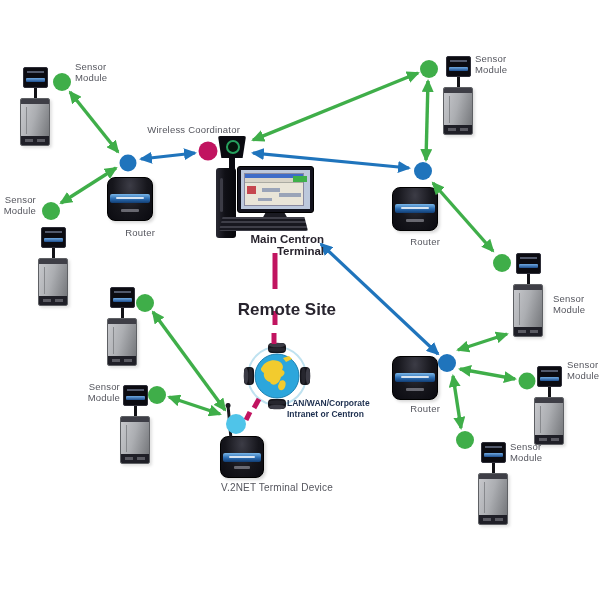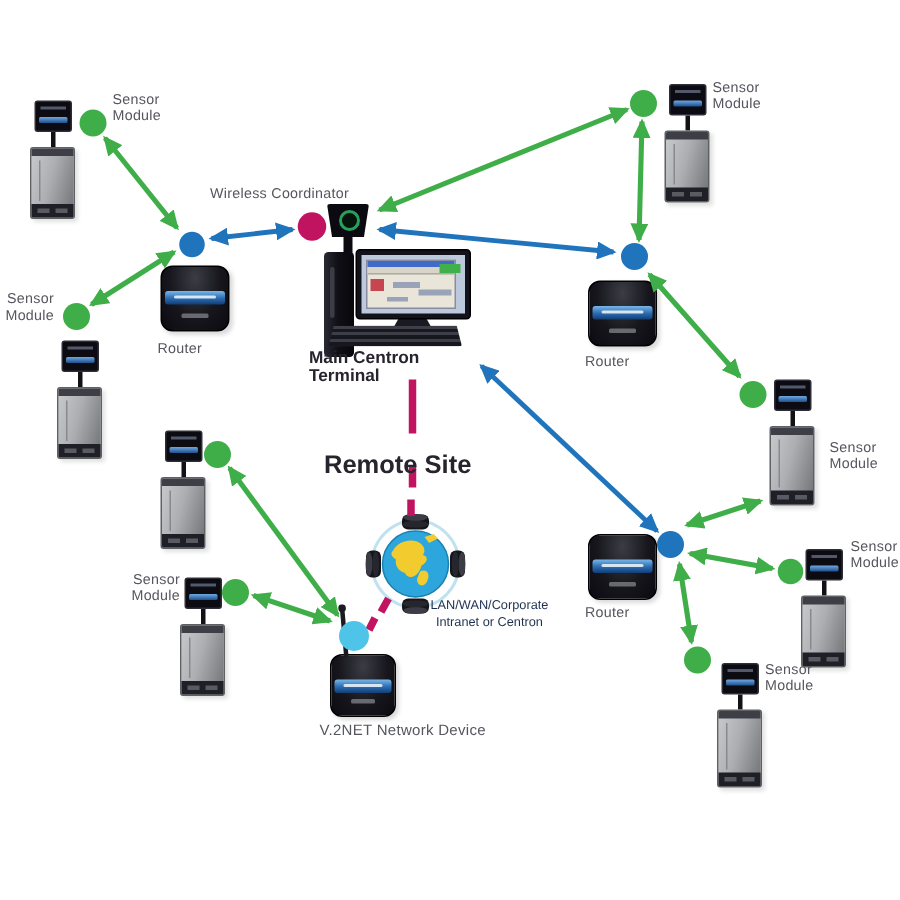--- a/index.html
+++ b/index.html
@@ -6,23 +6,23 @@
   #stage{position:relative;width:600px;height:600px;background:#fff;overflow:hidden;}
   #stage *{box-sizing:border-box;}
 
   
   #links{position:absolute;left:0;top:0;z-index:30;pointer-events:none;}
 
   
   .lbl{position:absolute;z-index:40;color:#55565E;font-size:9.5px;line-height:11px;letter-spacing:.2px;}
   .lbl span{display:block;}
   .ra{text-align:right;}
-  .ctr{text-align:left;}
+  .ctr{text-align:right;}
   .lbl-bold{position:absolute;z-index:40;color:#28242E;font-weight:bold;}
-  .lbl-navy{position:absolute;z-index:40;color:#1E3050;font-weight:normal;font-size:8.5px;line-height:10.5px;text-align:center;}
+  .lbl-navy{position:absolute;z-index:40;color:#1E3050;font-weight:bold;font-size:8.5px;line-height:10.5px;}
 
   
   .sensor{position:absolute;z-index:20;width:32px;display:flex;flex-direction:column;align-items:center;}
   .s-head{position:relative;width:25px;height:21px;background:#0B0B11;border:1px solid #2E2E38;border-radius:2px;}
   .s-head::before{content:"";position:absolute;left:3px;right:3px;top:3px;height:2px;background:#8E9AB8;opacity:.55;}
   .s-head::after{content:"";position:absolute;left:2px;right:2px;top:10px;height:4px;border-radius:1px;
                  background:linear-gradient(180deg,#6FA8E0,#1E4F8F);}
   .s-pole{width:3px;height:10px;background:#121216;}
   .s-cab{position:relative;width:30px;height:48px;border:1px solid #5E6064;border-radius:2px;
          background:linear-gradient(105deg,#C9CACE 0%,#ACAEB2 45%,#8B8D91 75%,#6F7175 100%);
@@ -297,15 +297,15 @@
 
   <div class="lbl-bold ctr" style="left:216px;top:300px;width:120px;font-size:17px">Remote Site</div>
 
   <div class="lbl-bold ctr" style="left:206px;top:233px;width:118px;font-size:11.5px">Main Centron Terminal</div>
 
   <div class="lbl-navy" style="left:287px;top:398px">
     <span style="display:block">LAN/WAN/Corporate</span>
     <span style="display:block">Intranet or Centron</span>
   </div>
 
-  <div class="lbl ctr" style="left:213px;top:482px;width:120px;font-size:10px">V.2NET Network Device</div>
+  <div class="lbl ctr" style="left:213px;top:482px;width:120px;font-size:10px">V.2NET Terminal Device</div>
 
 </div>
 
 </body></html>

